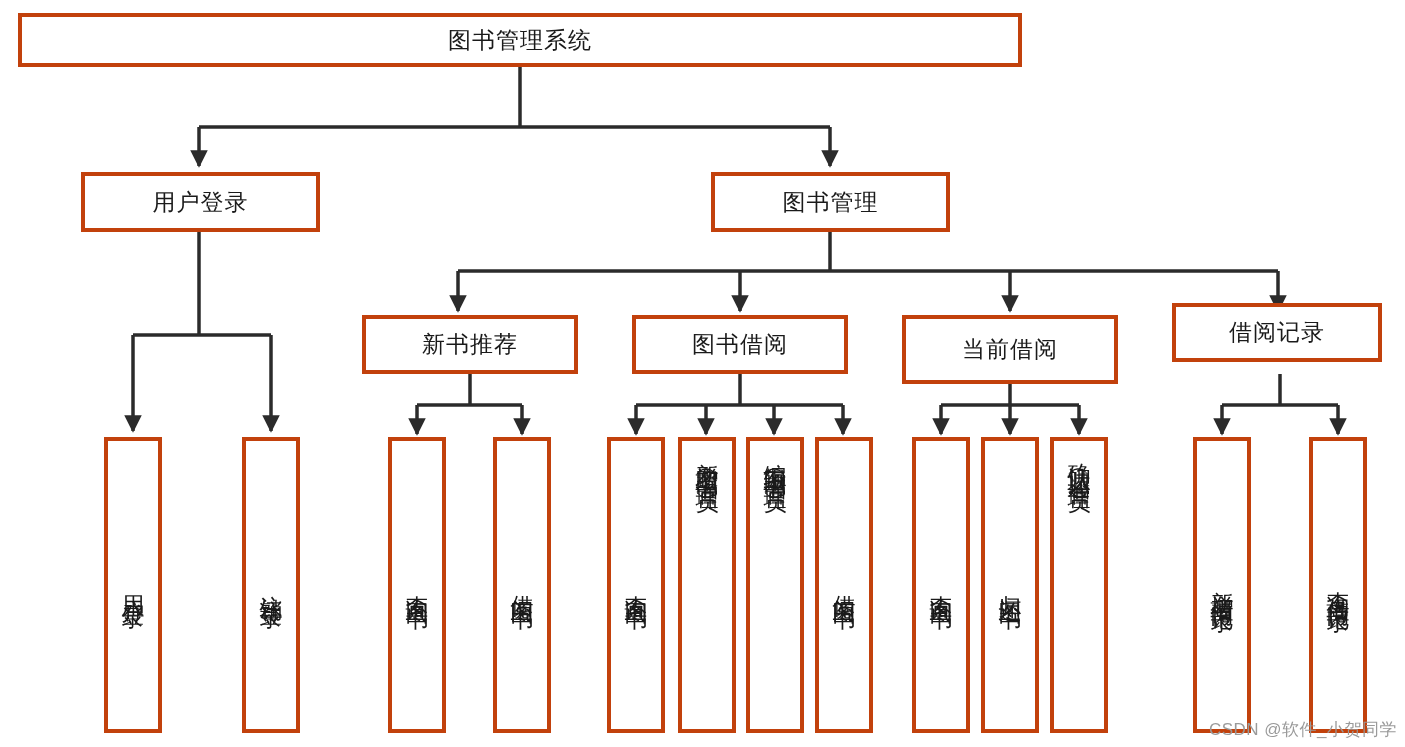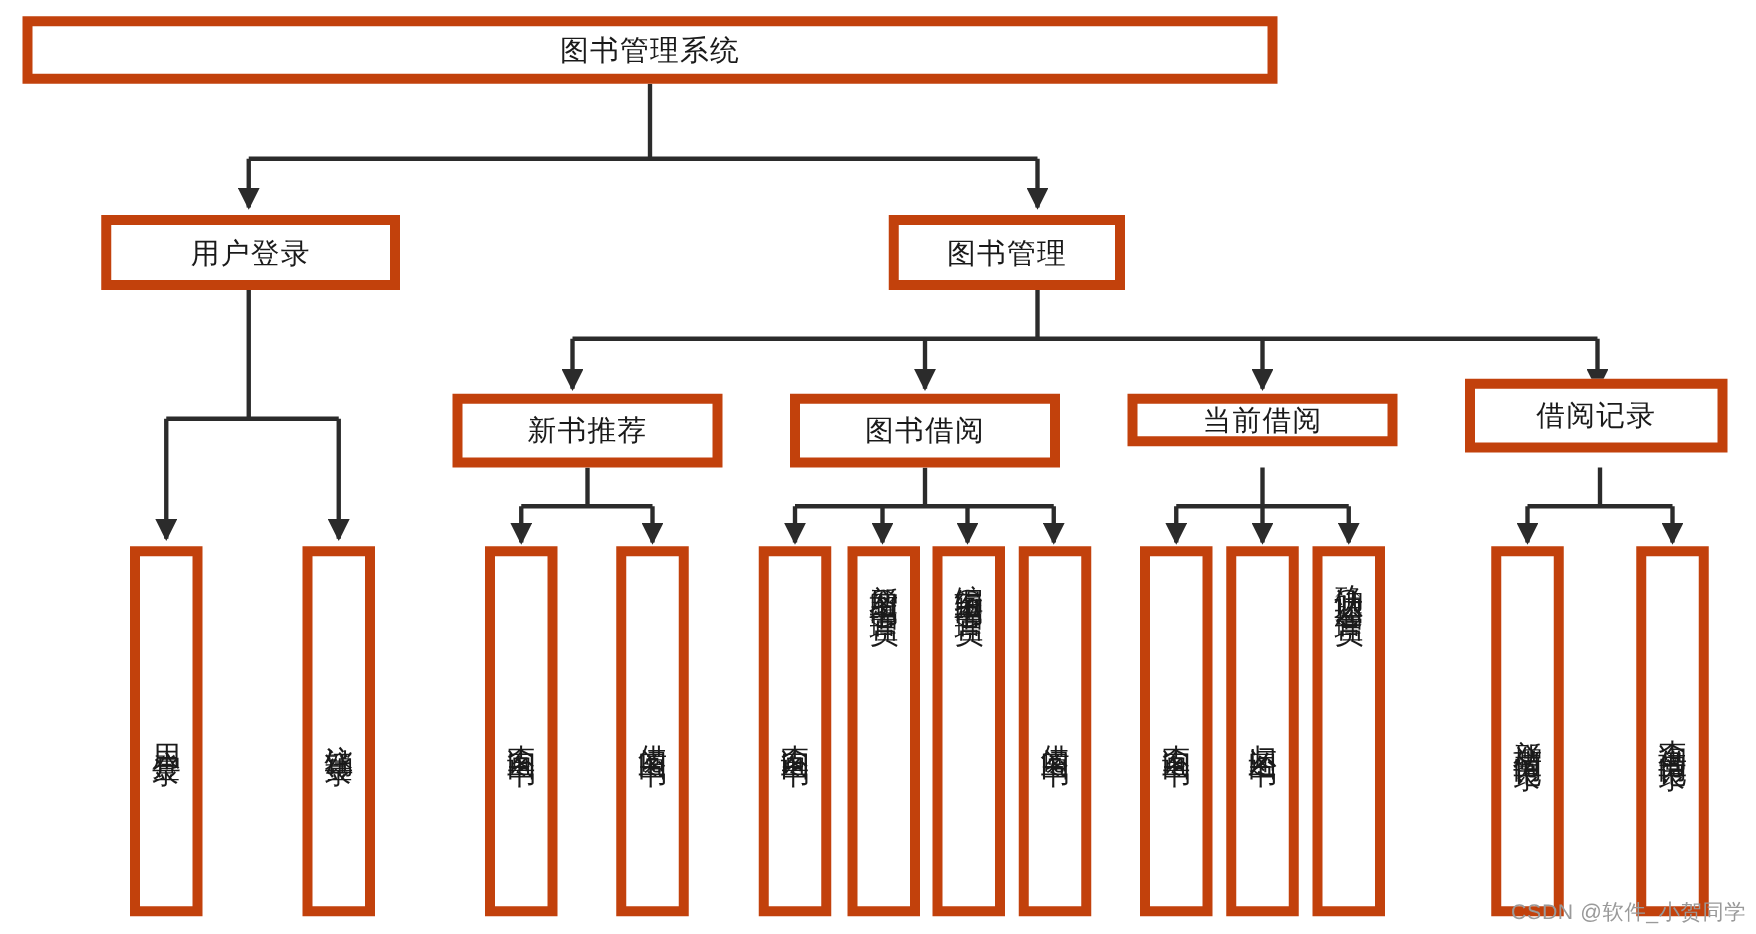--- a/index.html
+++ b/index.html
@@ -22,21 +22,21 @@
     position: absolute;
     left: 0;
     top: 0;
     width: 1405px;
     height: 747px;
     pointer-events: none;
   }
   .node {
     position: absolute;
     box-sizing: border-box;
-    border: 8px solid #c2410c;
+    border: 4px solid #c2410c;
     background: #ffffff;
     display: flex;
     align-items: center;
     justify-content: center;
     color: #1a1a1a;
     z-index: 2;
   }
   .node .label {
     font-size: 23px;
     line-height: 1.15;
@@ -129,31 +129,31 @@
     </g>
   </svg>
 
   <div class="node" style="left:18px; top:13px; width:1004px; height:54px;">
     <span class="label">图书管理系统</span>
   </div>
 
   <div class="node" style="left:81px; top:172px; width:239px; height:60px;">
     <span class="label">用户登录</span>
   </div>
-  <div class="node" style="left:711px; top:172px; width:189px; height:60px;">
+  <div class="node" style="left:711px; top:172px; width:239px; height:60px;">
     <span class="label">图书管理</span>
   </div>
 
   <div class="node" style="left:362px; top:315px; width:216px; height:59px;">
     <span class="label">新书推荐</span>
   </div>
   <div class="node" style="left:632px; top:315px; width:216px; height:59px;align-items:center;">
     <span class="label">图书借阅</span>
   </div>
-  <div class="node" style="left:902px; top:315px; width:216px; height:42px;">
+  <div class="node" style="left:902px; top:315px; width:216px; height:69px;">
     <span class="label">当前借阅</span>
   </div>
   <div class="node" style="left:1172px; top:303px; width:210px; height:59px;text-align:center;">
     <span class="label">借阅记录</span>
   </div>
 
   <div class="node vertical centered" style="left:104px; top:437px; width:58px; height:296px;">
     <span class="label">用户登录</span>
   </div>
   <div class="node vertical centered" style="left:242px; top:437px; width:58px; height:296px;">

